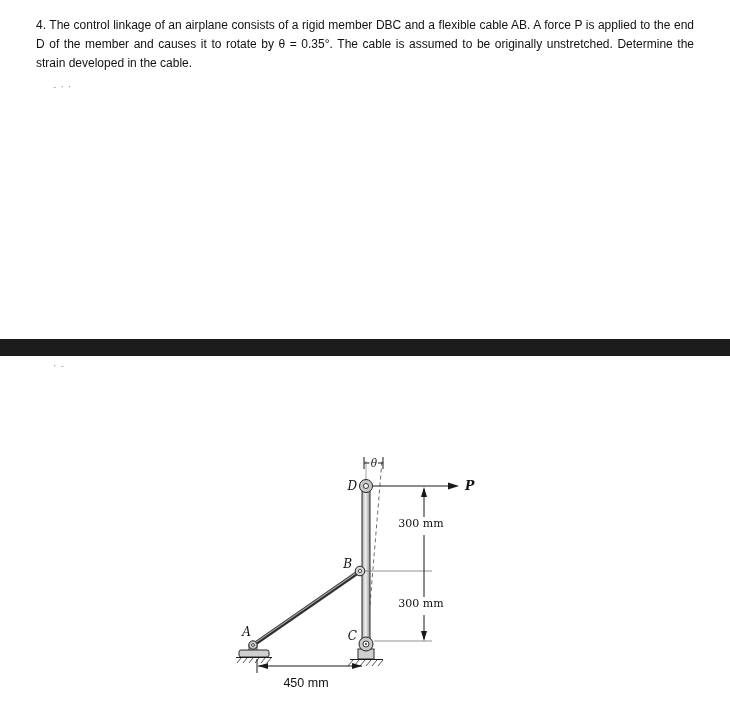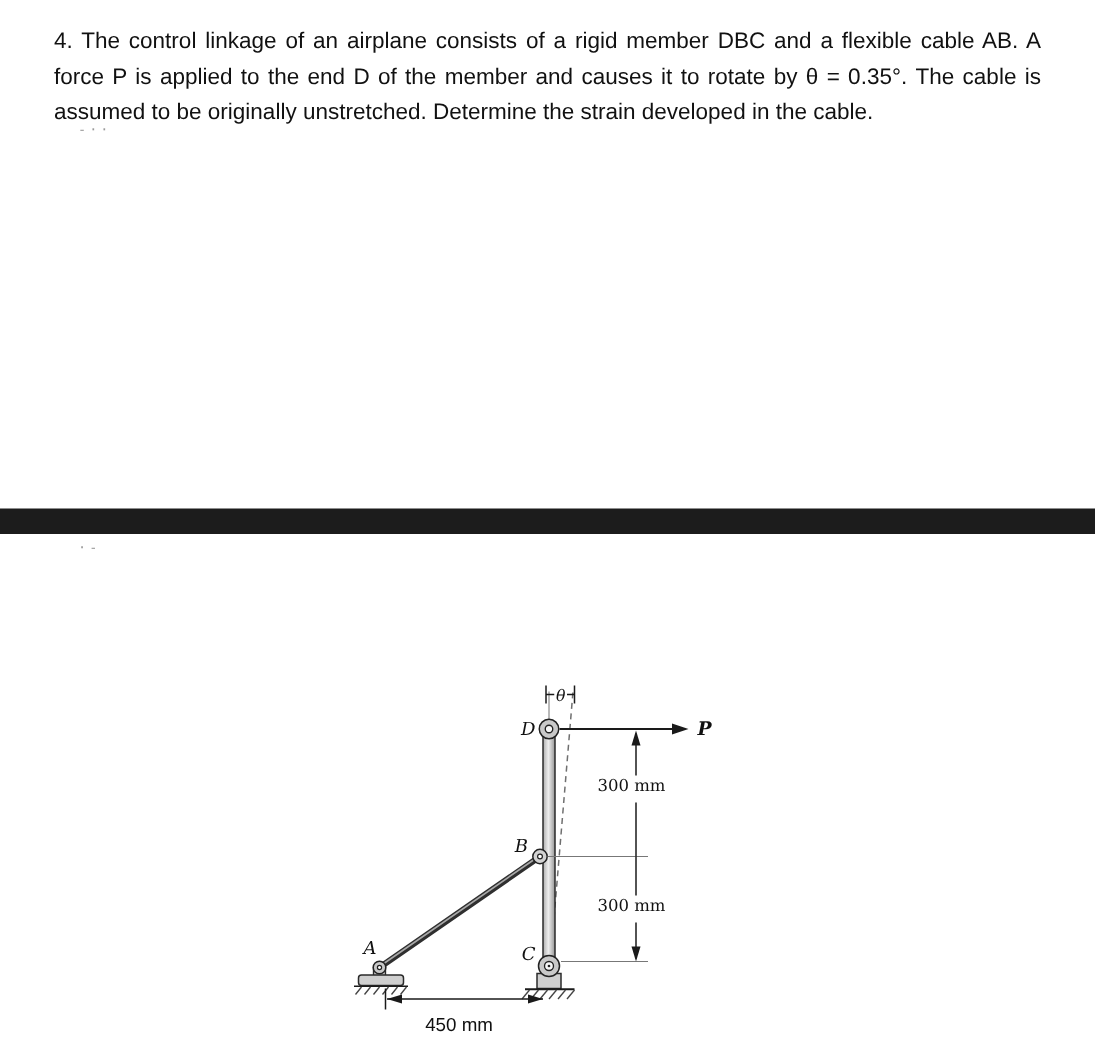--- a/index.html
+++ b/index.html
@@ -3,21 +3,21 @@
 <meta charset="utf-8">
 <style>
   html,body{margin:0;padding:0;}
   body{
     width:730px;height:707px;position:relative;overflow:hidden;
     background:#ffffff;
     font-family:"Liberation Sans",sans-serif;
   }
   .problem-text{
     position:absolute;left:36px;top:16px;width:658px;
-    font-size:15px;line-height:1.58;color:#111;
+    font-size:12px;line-height:1.58;color:#111;
     text-align:justify;
   }
   .artifact{
     position:absolute;color:#9a9a9a;font-size:9px;letter-spacing:2px;
     font-family:"DejaVu Sans Mono",monospace;
   }
   .artifact.a1{left:52px;top:82px;}
   .artifact.a2{left:52px;top:361px;}
   .divider{
     position:absolute;left:0;top:339px;width:730px;height:17px;

